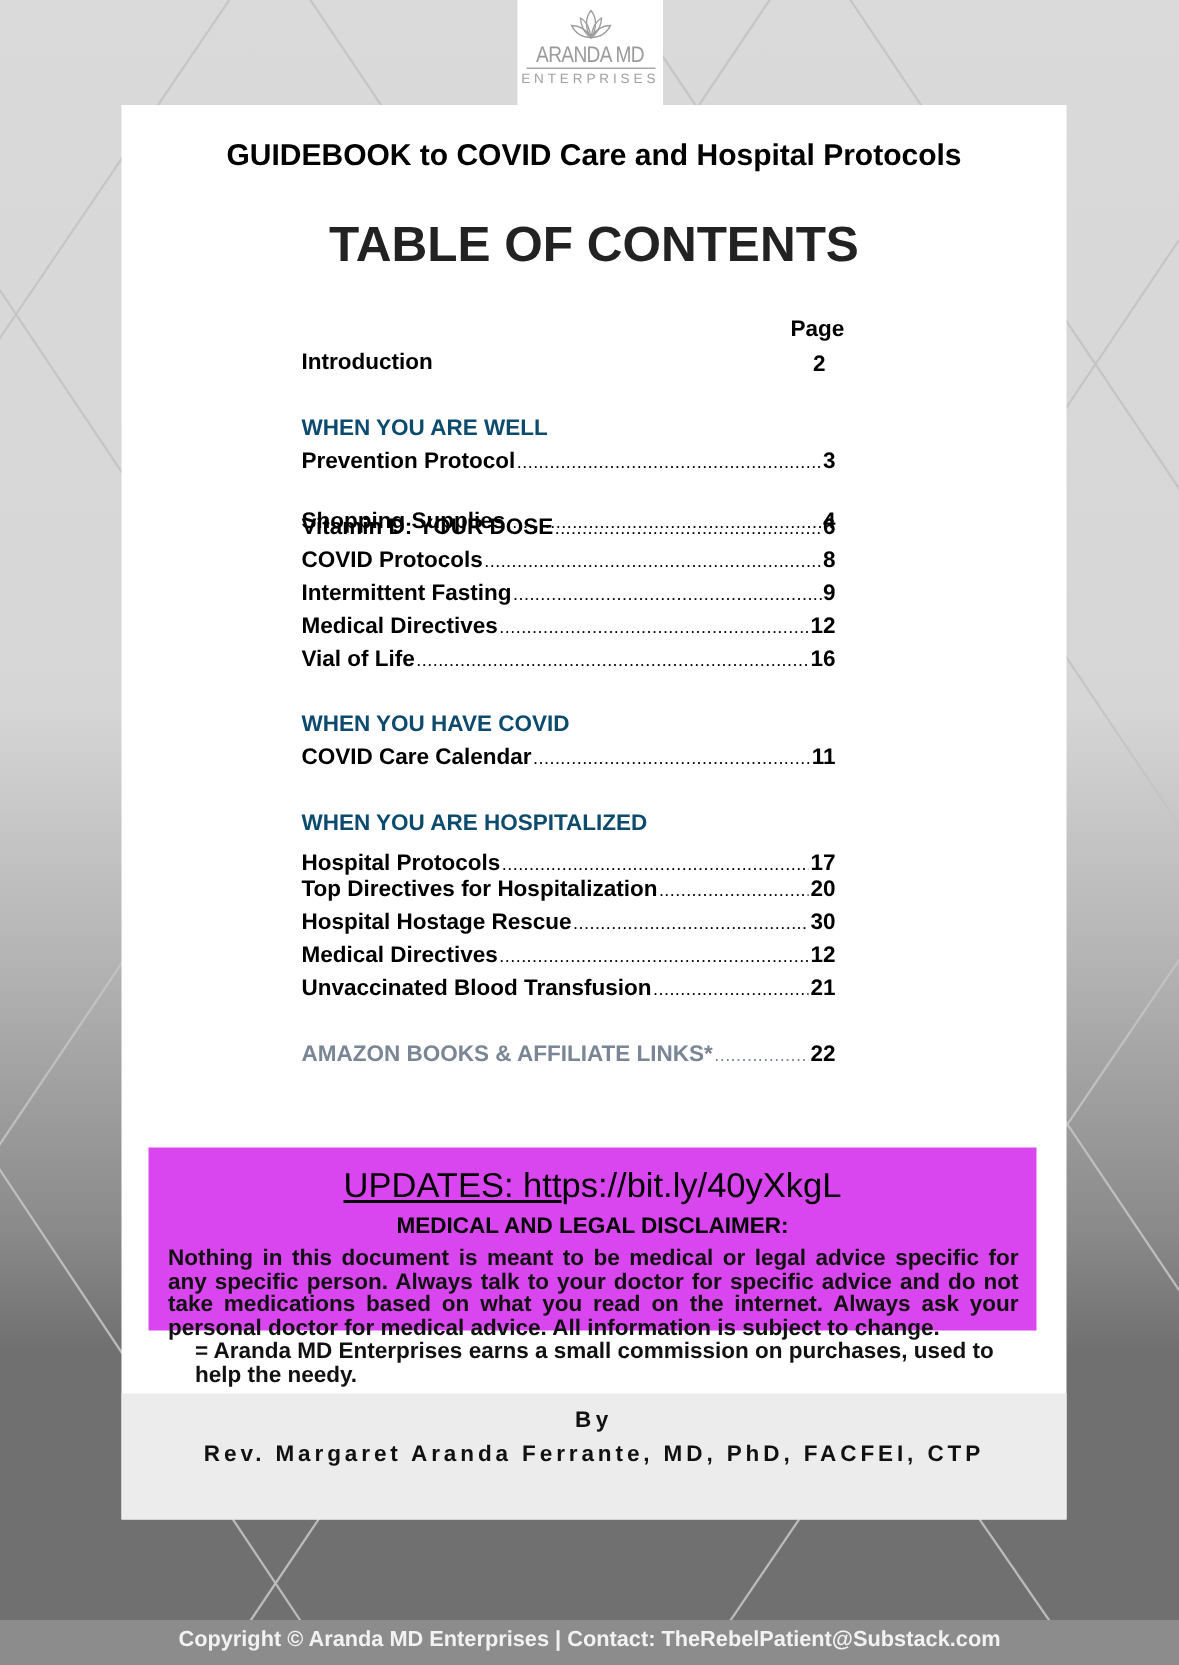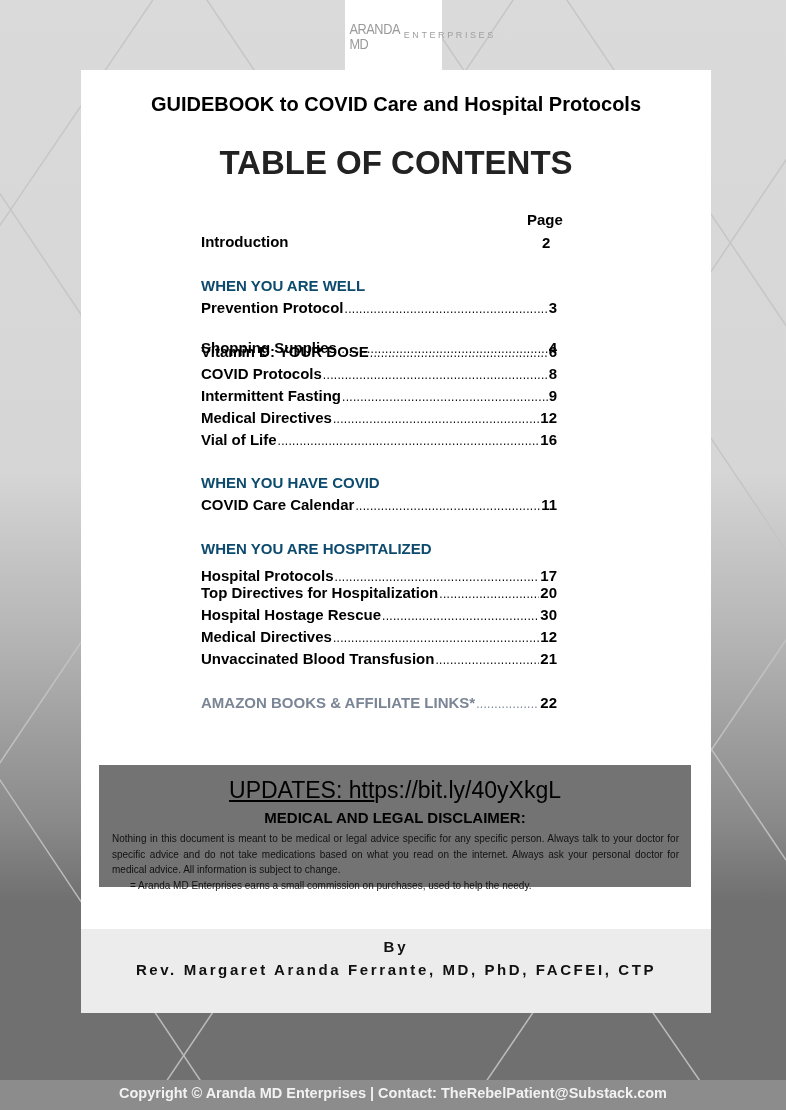--- a/index.html
+++ b/index.html
@@ -9,21 +9,21 @@
       font-family: "Liberation Sans", sans-serif;
       background: linear-gradient(to bottom, #dadada 0px, #d6d6d6 470px, #b4b4b4 640px, #8a8a8a 820px, #707070 900px, #707070 1110px);
     }
     .bg-pattern {
       position: absolute; left: 0; top: 0; width: 786px; height: 1110px;
       pointer-events: none;
     }
     .logo-box {
       position: absolute; left: 345px; top: 0; width: 97px; height: 70px;
       background: #ffffff;
-      display: flex; flex-direction: row; align-items: center;
+      display: flex; flex-direction: column; align-items: center;
     }
     .logo-box svg { margin-top: 4px; }
     .logo-name {
       font-family: "Liberation Sans", sans-serif;
       font-size: 15px; color: #9a9a9a; letter-spacing: -0.5px;
       line-height: 15px; margin-top: 1px; font-weight: normal;
       transform: scaleX(0.85);
     }
     .logo-rule { width: 86px; height: 1px; background: #a8a8a8; margin-top: 1px; }
     .logo-sub {
@@ -60,34 +60,34 @@
     }
     .row .num { flex: 0 0 auto; text-align: right; }
     .section-head {
       position: absolute; left: 0; font-weight: bold; font-size: 15px; color: #0c4a6e;
     }
     .row.gray .label { color: #7a8595; }
     .row.gray .dots { color: #7a8595; }
     .intro-num { position: absolute; left: 341px; top: 23px; font-weight: bold; font-size: 15px; }
     .disclaimer {
       position: absolute; left: 18px; top: 695px; width: 592px; height: 122px;
-      background: #737373;
+      background: #d946ef;
     }
     .updates {
       position: absolute; left: 0; top: 12px; width: 592px; text-align: center;
       font-size: 23px; color: #000;
     }
     .updates .u { text-decoration: underline; }
     .disc-head {
       position: absolute; left: 0; top: 44px; width: 592px; text-align: center;
       font-weight: bold; font-size: 15px; color: #000;
     }
     .disc-body {
       position: absolute; left: 13px; top: 66px; width: 567px;
-      font-size: 10px; line-height: 15.5px; color: #111; text-align: justify;
+      font-size: 15px; line-height: 15.5px; color: #111; text-align: justify; font-weight: bold;
     }
     .disc-body .last { display: block; text-align: left; padding-left: 18px; }
     .byline-box {
       position: absolute; left: 0; top: 859px; width: 630px; height: 84px;
       background: #ececec;
     }
     .by {
       position: absolute; left: 0; top: 9px; width: 630px; text-align: center;
       font-weight: bold; font-size: 15px; letter-spacing: 3px; color: #111;
     }

